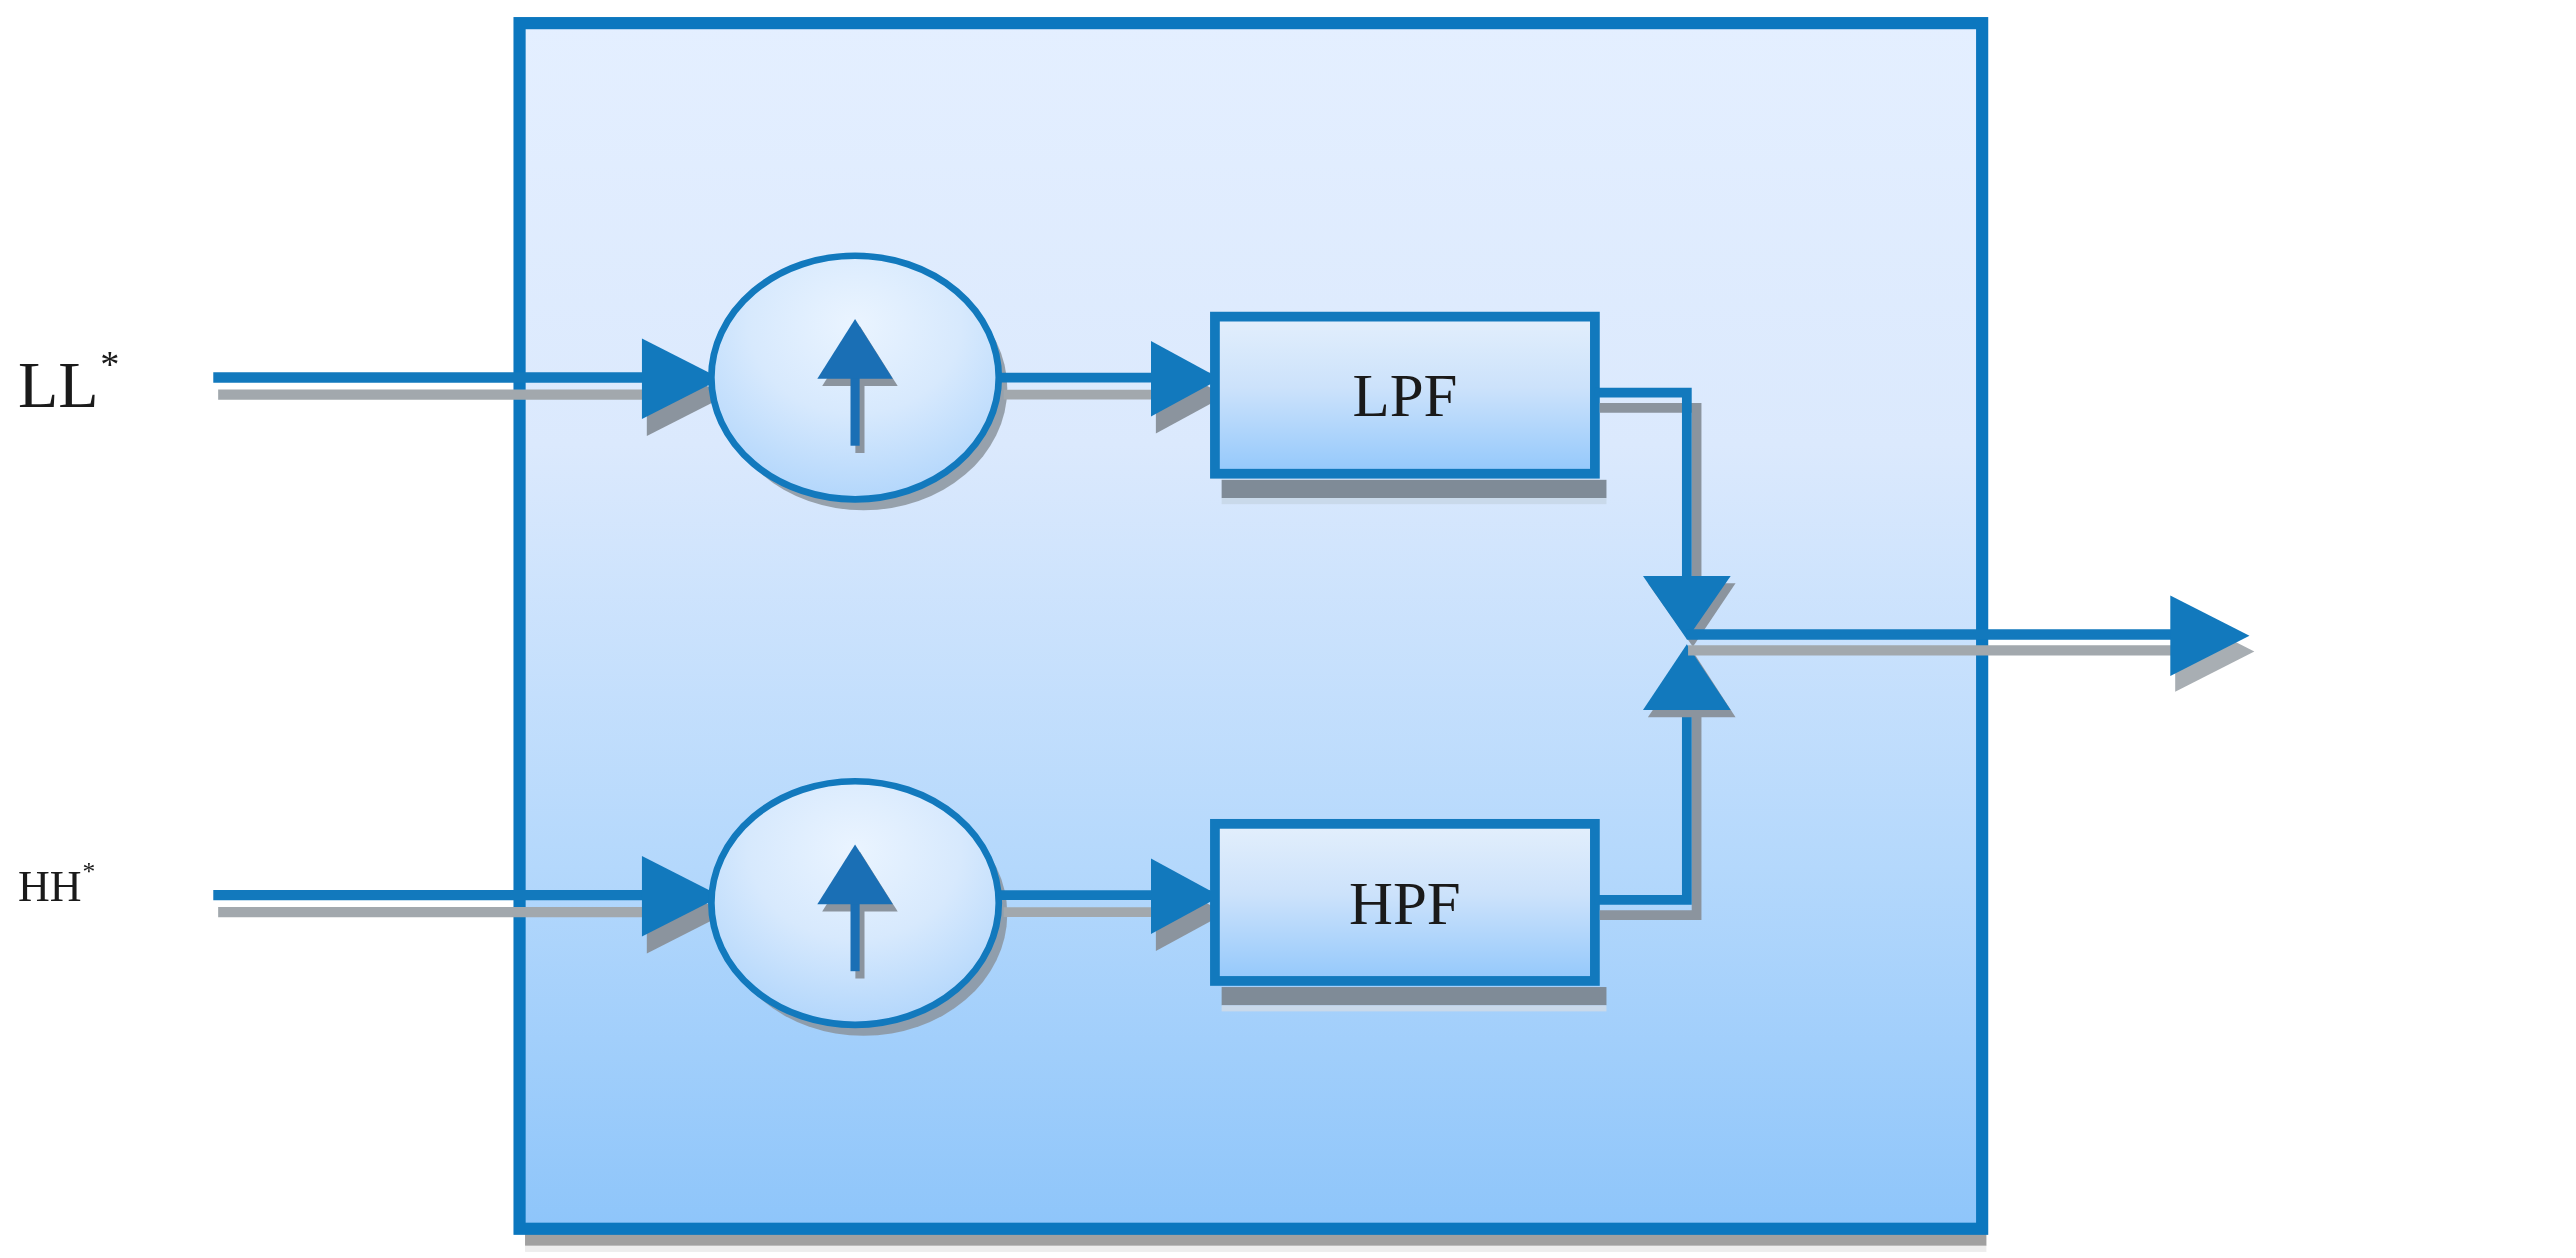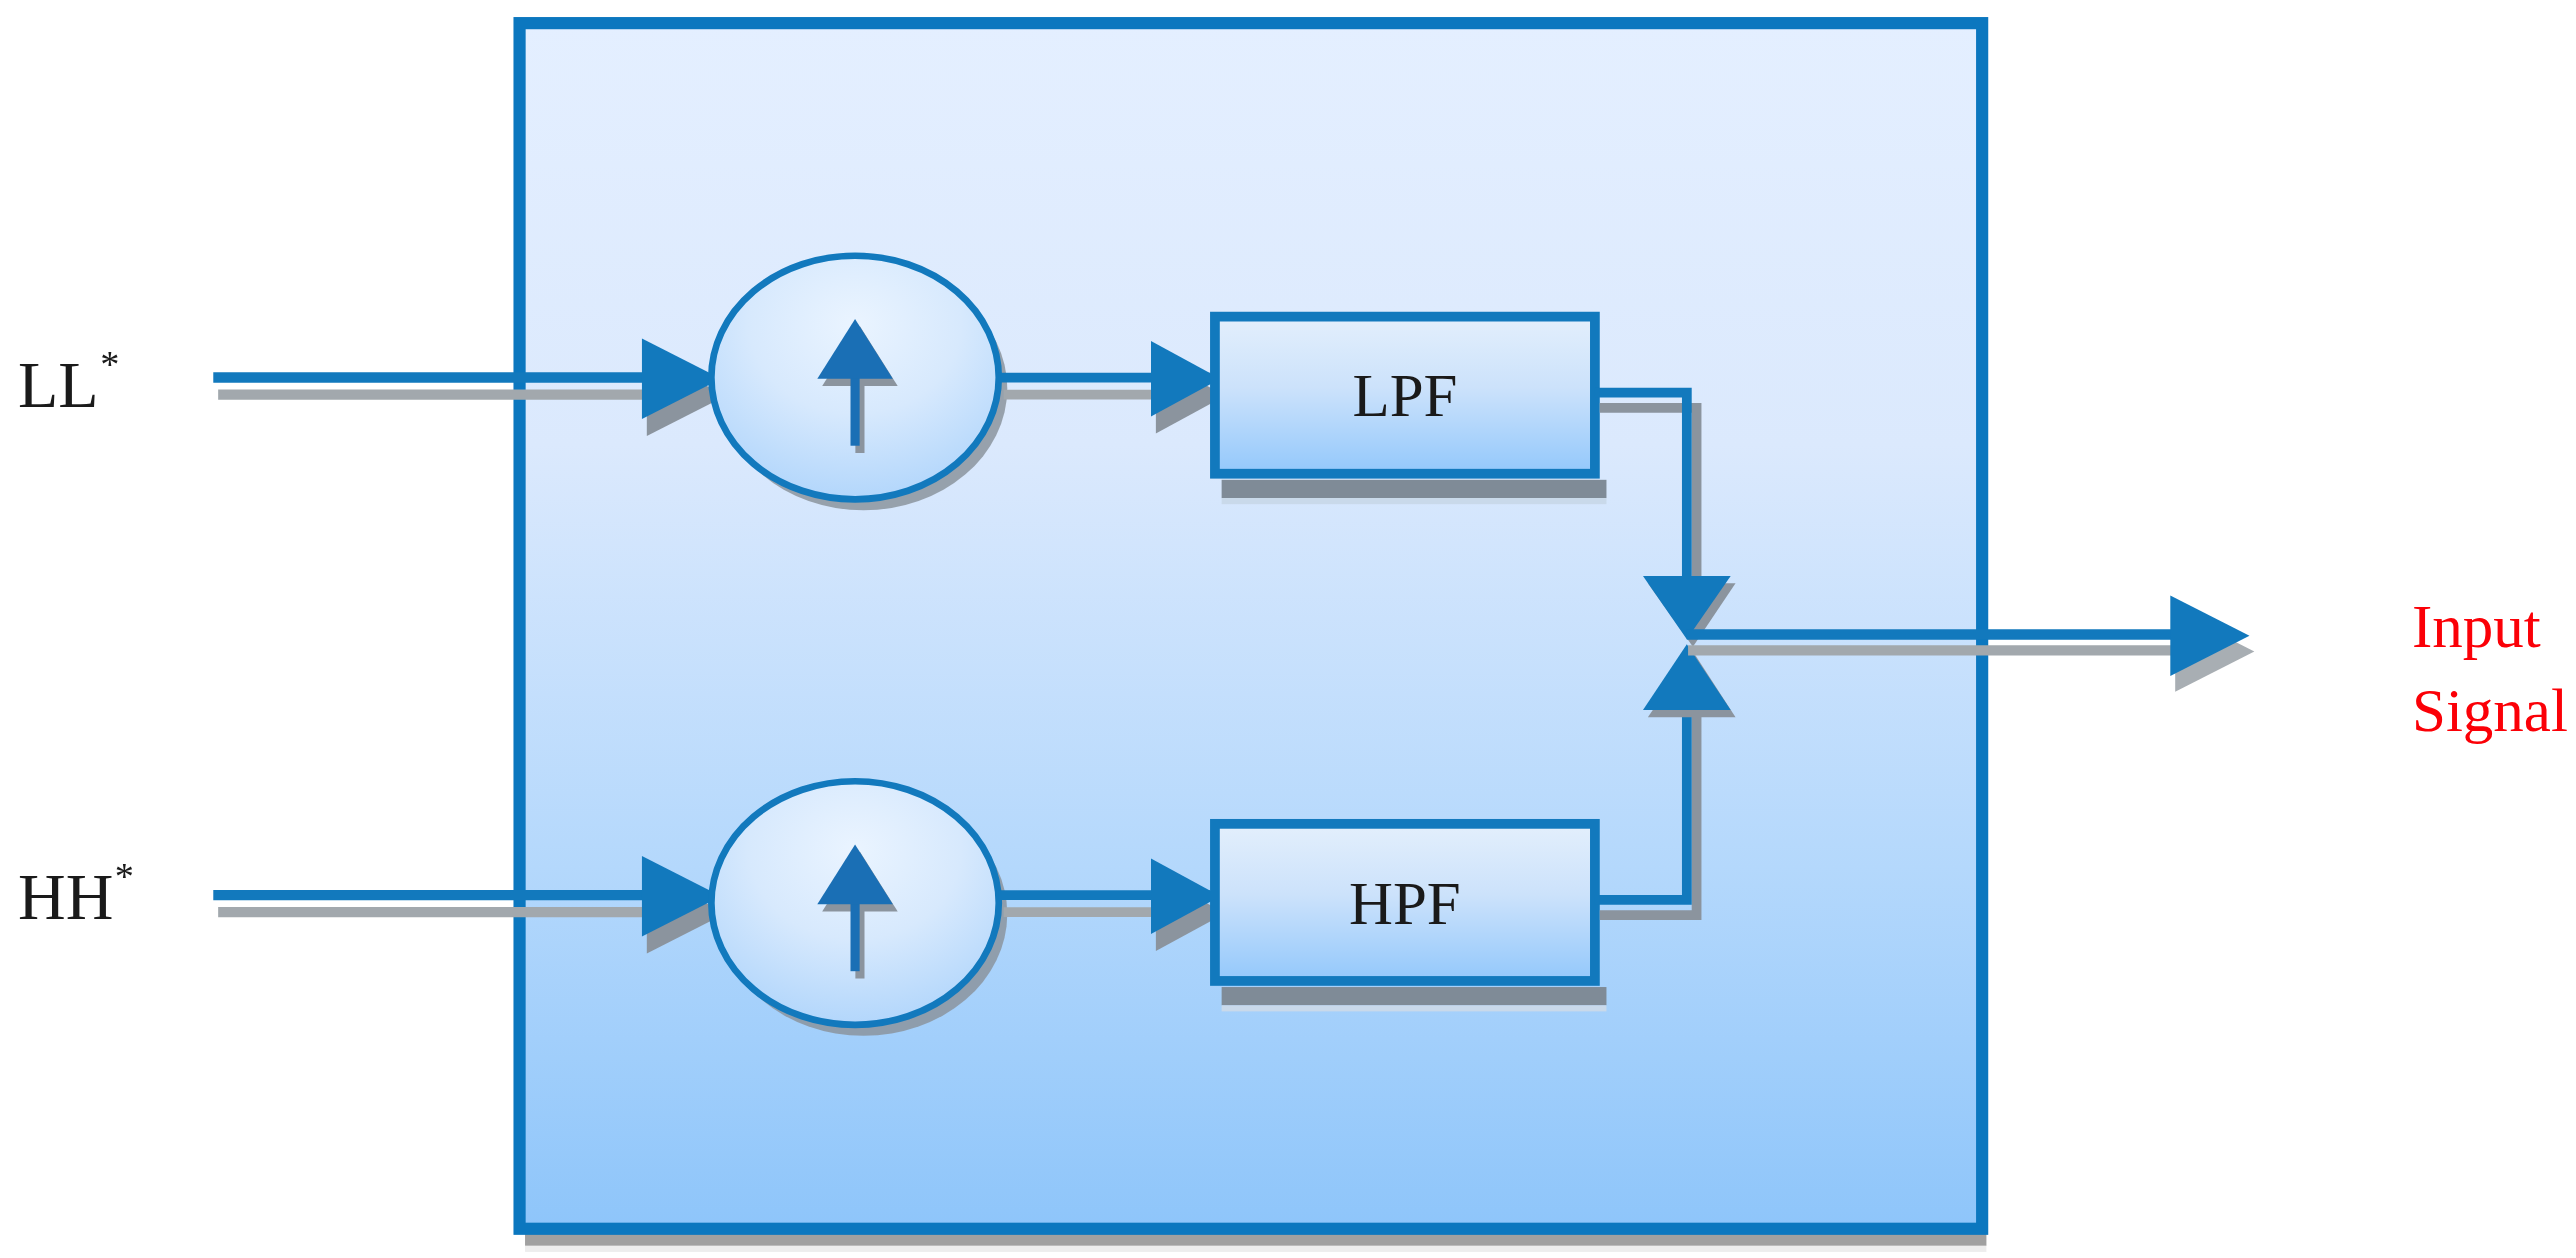--- a/index.html
+++ b/index.html
@@ -42,21 +42,21 @@
   }
   #label-ll {
     left: 18px;
     top: 352px;
     font-size: 66px;
     text-align: center;
   }
   #label-hh {
     left: 18px;
     top: 864px;
-    font-size: 66px;
+    font-size: 44px;
   }
   #label-input-signal {
     left: 2412px;
     top: 585px;
     font-size: 61px;
     color: #fb0007;
     line-height: 1.38;
     text-align: left;
   }
   .blockText {
@@ -183,19 +183,15 @@
   </svg>
 
   <div class="lbl" id="label-ll">
     <span>LL</span><span class="sup">*</span>
   </div>
 
   <div class="lbl" id="label-hh">
     <span>HH</span><span class="sup">*</span>
   </div>
 
-  <div class="lbl" id="label-input-signal">
-    <div>Input</div>
-    <div>Signal</div>
-  </div>
 
 </div>
 
 
 </body></html>

